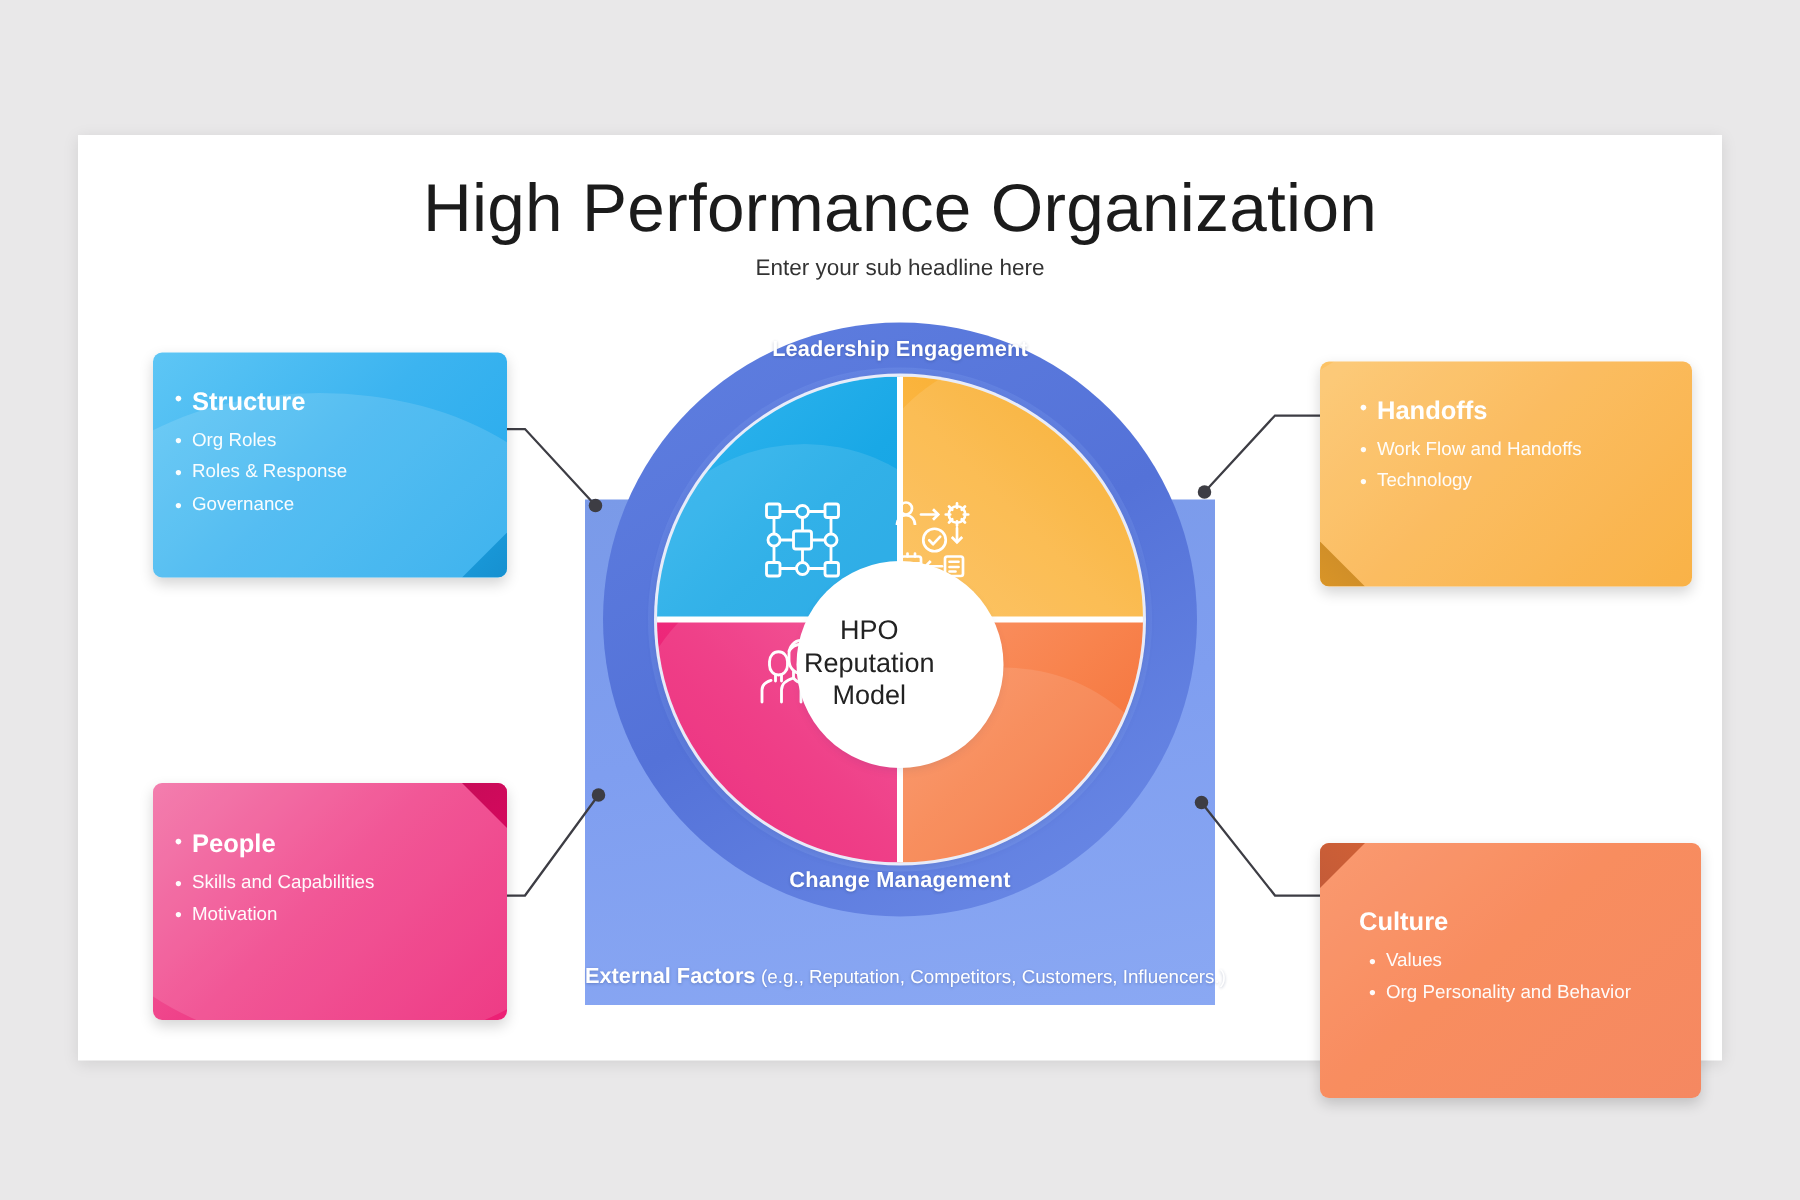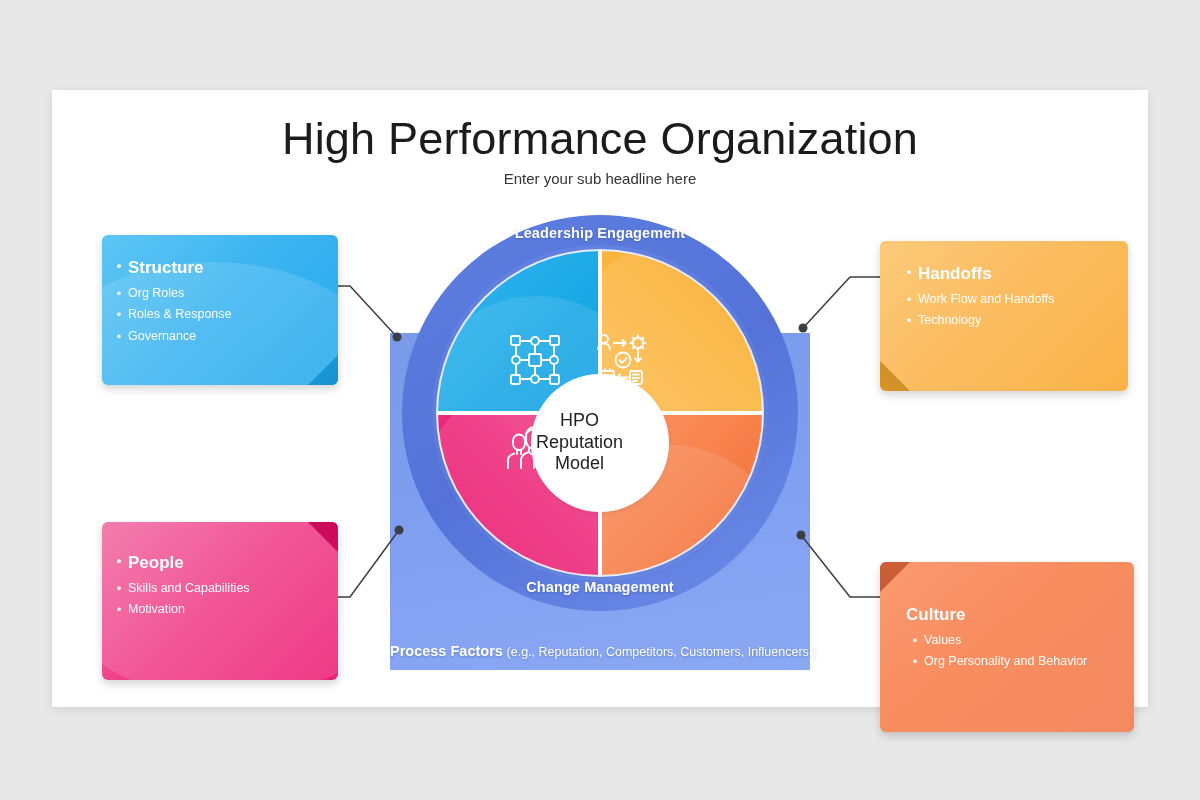--- a/index.html
+++ b/index.html
@@ -233,21 +233,21 @@
         <span>HPO</span>
         <span>Reputation</span>
         <span>Model</span>
       </div>
     </div>
 
     <div class="ring-label rl-bottom">Change Management</div>
     <div class="ring-label rl-top">Leadership Engagement</div>
 
     <div class="ext-label">
-      <b>Process Factors</b>
+      <b>External Factors</b>
       <i>(e.g., Reputation, Competitors, Customers, Influencers.)</i>
     </div>
   </div>
 
   <svg class="connectors" viewBox="0 0 1096 617">
     <defs>
       <marker id="arw" markerWidth="9" markerHeight="8" refX="8" refY="4" orient="auto">
         <path d="M0,0 L9,4 L0,8" fill="none" stroke="#3d3d44" stroke-width="1.3"></path>
       </marker>
     </defs>

